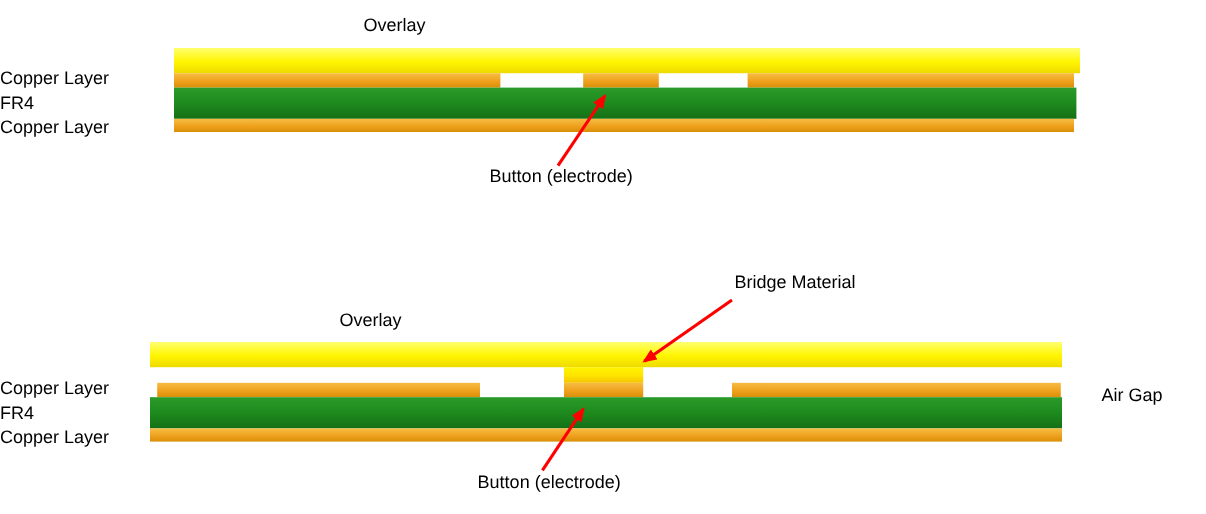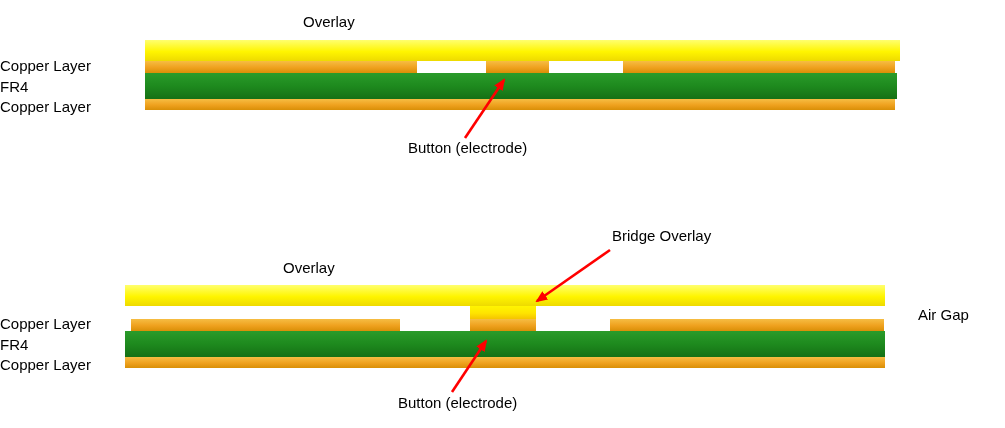--- a/index.html
+++ b/index.html
@@ -66,37 +66,37 @@
     <div class="bar copper" style="left:145px;top:99px;width:750px;height:11px;"></div>
 
     <div class="lbl right" style="left:0;top:57px;width:138px;">Copper Layer</div>
     <div class="lbl right" style="left:0;top:78px;width:138px;">FR4</div>
     <div class="lbl right" style="left:0;top:98px;width:138px;">Copper Layer</div>
 
     <div class="lbl" style="left:408px;top:139px;">Button (electrode)</div>
   </section>
 
   <section>
-    <div class="lbl" style="left:612px;top:227px;">Bridge Overlay</div>
+    <div class="lbl" style="left:612px;top:227px;">Bridge Material</div>
     <div class="lbl" style="left:283px;top:259px;">Overlay</div>
 
     <div class="bar overlay" style="left:125px;top:285px;width:760px;height:21px;"></div>
 
     <div class="bar bridge" style="left:470px;top:306px;width:66px;height:13px;"></div>
 
     <div class="bar copper" style="left:131px;top:319px;width:269px;height:12px;"></div>
     <div class="bar copper" style="left:470px;top:319px;width:66px;height:12px;"></div>
     <div class="bar copper" style="left:610px;top:319px;width:274px;height:12px;"></div>
 
     <div class="bar fr4" style="left:125px;top:331px;width:760px;height:26px;"></div>
 
     <div class="bar copper" style="left:125px;top:357px;width:760px;height:11px;"></div>
 
     <div class="lbl right" style="left:0;top:315px;width:122px;">Copper Layer</div>
-    <div class="lbl" style="left:918px;top:306px;">Air Gap</div>
+    <div class="lbl" style="left:918px;top:321px;">Air Gap</div>
     <div class="lbl right" style="left:0;top:336px;width:122px;">FR4</div>
     <div class="lbl right" style="left:0;top:356px;width:122px;">Copper Layer</div>
 
     <div class="lbl" style="left:398px;top:394px;">Button (electrode)</div>
   </section>
 
   <svg class="arrows" width="1005" height="428" viewBox="0 0 1005 428">
     <defs>
       <marker id="ah" markerWidth="12" markerHeight="10" refX="10" refY="5" orient="auto" markerUnits="userSpaceOnUse">
         <polygon points="0,0 12,5 0,10"></polygon>

